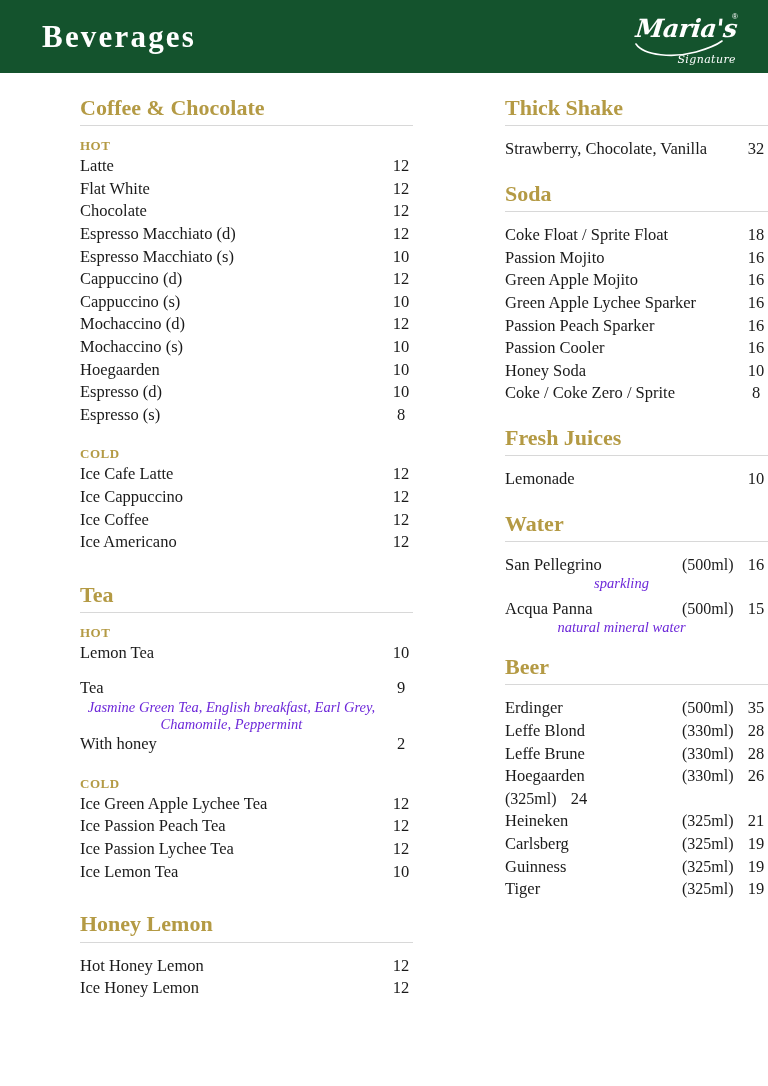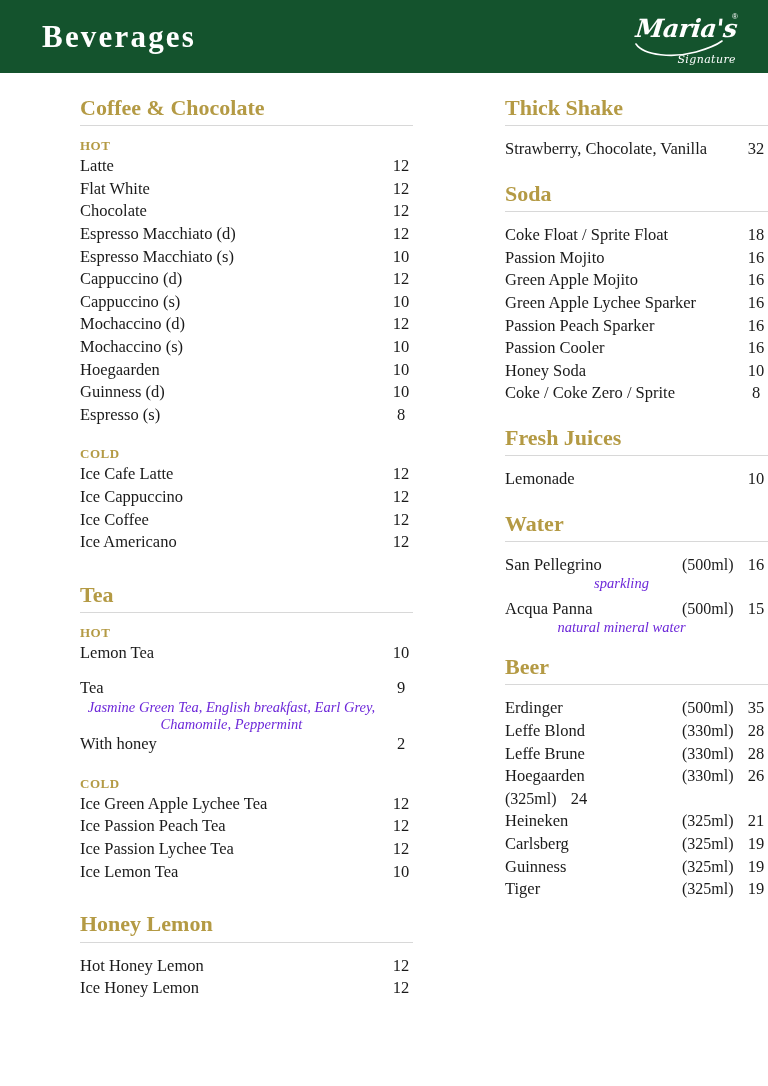--- a/index.html
+++ b/index.html
@@ -238,21 +238,21 @@
         </div>
         <div class="row">
           <span class="row-name">Mochaccino (s)</span>
           <span class="row-price">10</span>
         </div>
         <div class="row">
           <span class="row-name">Hoegaarden</span>
           <span class="row-price">10</span>
         </div>
         <div class="row">
-          <span class="row-name">Guinness (d)</span>
+          <span class="row-name">Espresso (d)</span>
           <span class="row-price">10</span>
         </div>
         <div class="row">
           <span class="row-name">Espresso (s)</span>
           <span class="row-price">8</span>
         </div>
 
         <div class="gap-md"></div>
 
         <div class="subhead">COLD</div>

